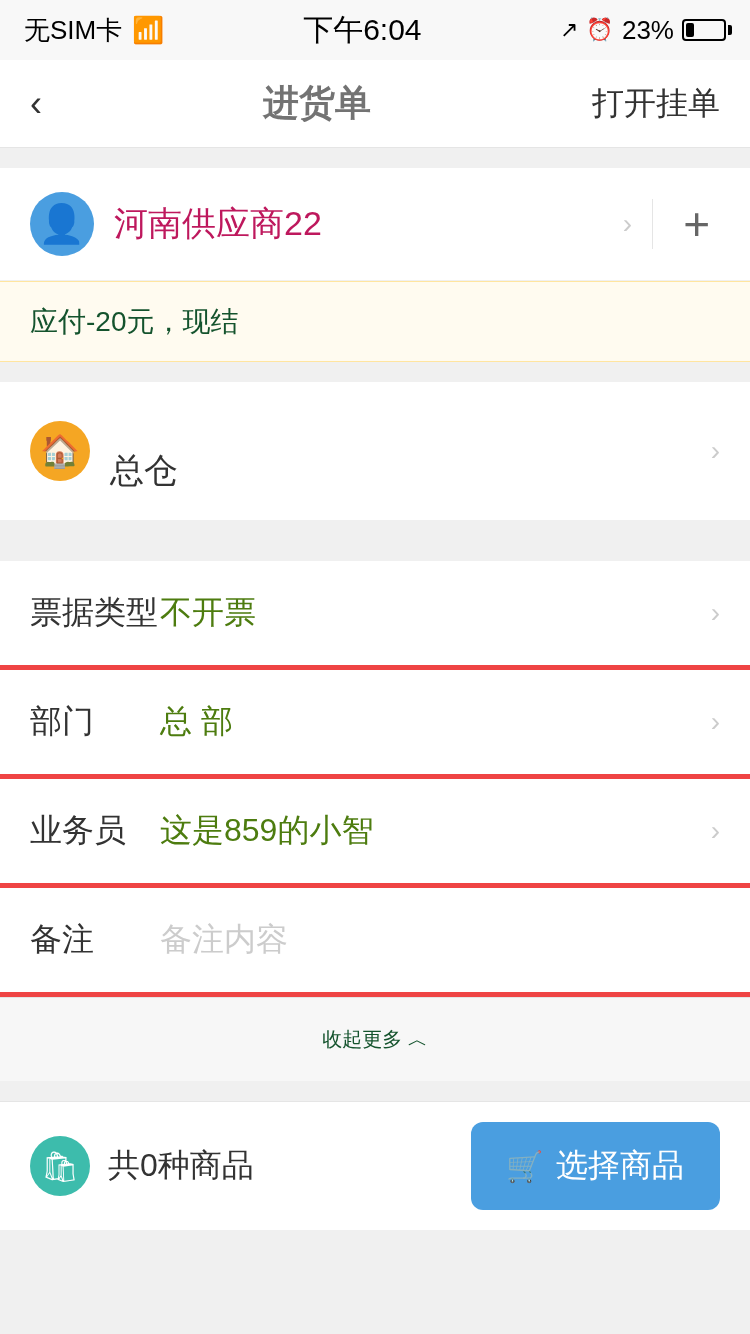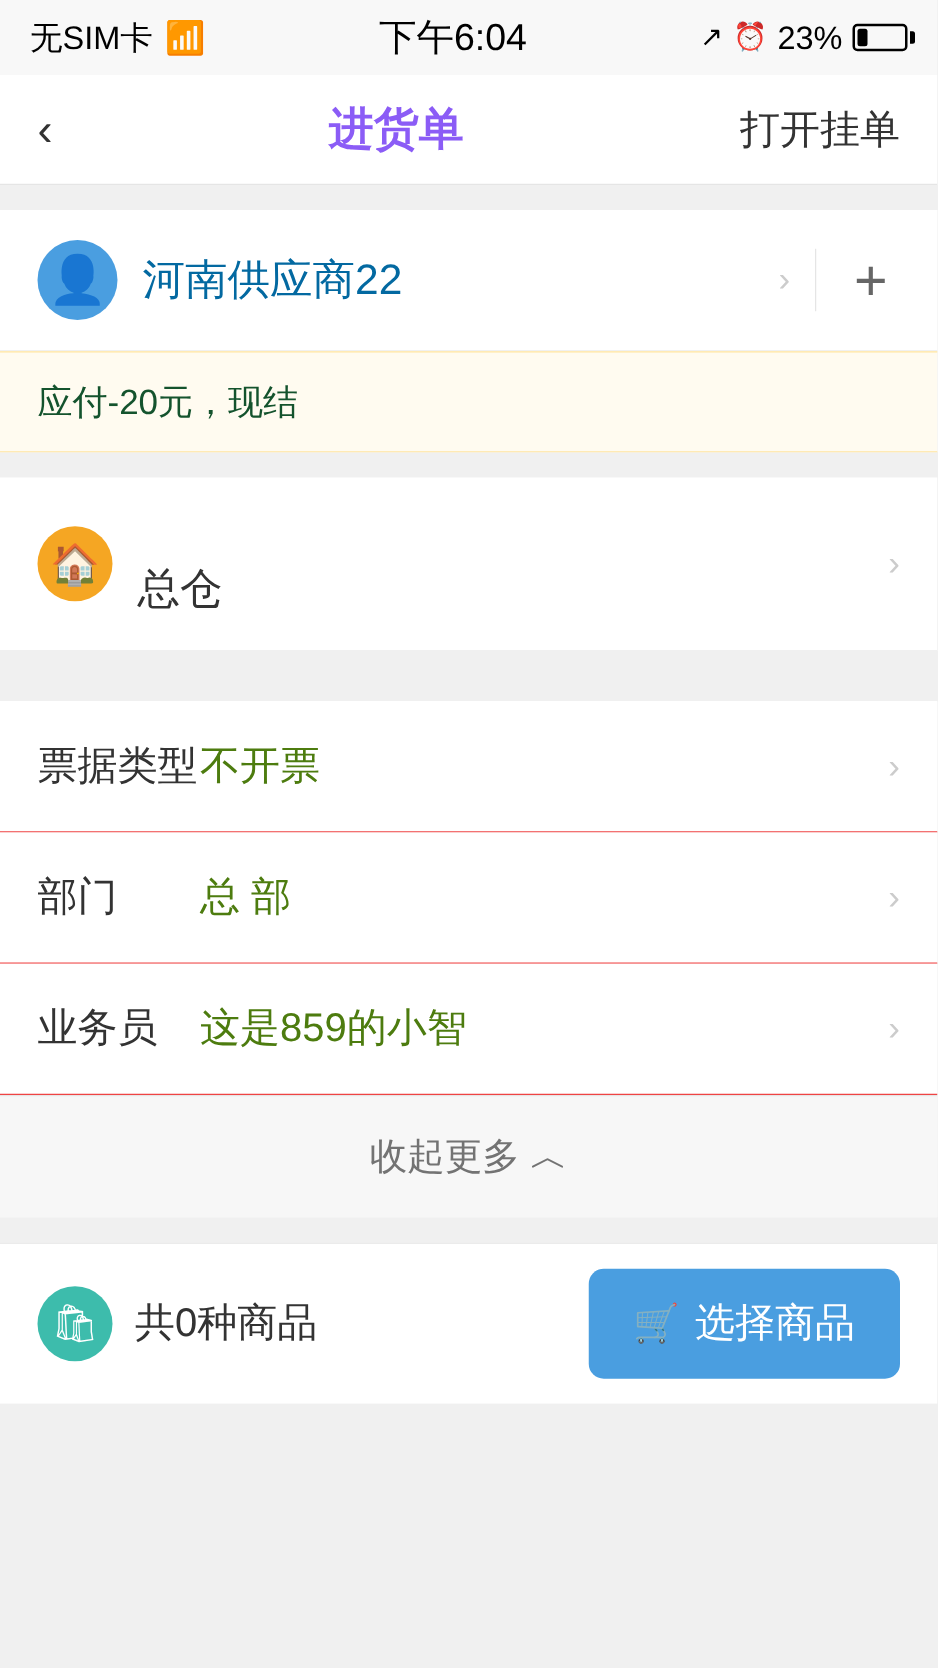--- a/index.html
+++ b/index.html
@@ -79,21 +79,21 @@
       border-bottom: 1px solid #e5e5e5;
     }
     .nav-back {
       font-size: 36px;
       color: #333;
       cursor: pointer;
     }
     .nav-title {
       font-size: 36px;
       font-weight: 600;
-      color: #8b5cf6;
+      color: #737373;
     }
     .nav-action {
       font-size: 32px;
       color: #333;
       cursor: pointer;
     }
 
     
     .section-divider {
       height: 20px;
@@ -125,21 +125,21 @@
       margin-right: 20px;
       flex-shrink: 0;
     }
     .avatar-icon {
       color: #fff;
       font-size: 38px;
     }
     .supplier-name {
       flex: 1;
       font-size: 34px;
-      color: #0369a1;
+      color: #be185d;
     }
     .supplier-divider {
       width: 1px;
       height: 50px;
       background: #e5e5e5;
       margin: 0 20px;
     }
     .supplier-add {
       font-size: 46px;
       color: #666;
@@ -196,21 +196,21 @@
 
     
     .form-section {
       background: #fff;
       margin-top: 20px;
     }
     .form-row {
       display: flex;
       align-items: center;
       padding: 30px;
-      border-bottom: 1px solid #ef4444;
+      border-bottom: 5px solid #ef4444;
       background: #fff;
     }
     .form-label {
       font-size: 32px;
       color: #333;
       width: 130px;
       flex-shrink: 0;
     }
     .form-value {
       flex: 1;
@@ -226,22 +226,22 @@
     
     .collapse-row {
       background: #f7f7f7;
       display: flex;
       align-items: center;
       justify-content: center;
       padding: 28px 30px;
       border-top: 1px solid #e5e5e5;
     }
     .collapse-text {
-      font-size: 30px;
-      color: #737373;
+      font-size: 20px;
+      color: #14532d;
       margin-right: 0;
     }
 
     
     .bottom-bar {
       background: #fff;
       display: flex;
       align-items: center;
       justify-content: space-between;
       padding: 20px 30px;
@@ -369,20 +369,24 @@
     <span class="form-value">总 部</span>
     <span class="chevron-right">›</span>
   </div>
 
   <div class="form-row">
     <span class="form-label">业务员</span>
     <span class="form-value">这是859的小智</span>
     <span class="chevron-right">›</span>
   </div>
 
+  <div class="form-row">
+    <span class="form-label">备注</span>
+    <span class="form-placeholder">备注内容</span>
+  </div>
 
   <div class="collapse-row">
     <span class="collapse-text">收起更多 ︿</span>
   </div>
 </div>
 
 <div class="section-divider"></div>
 
 <div class="bottom-bar">
   <div class="product-count-area">

